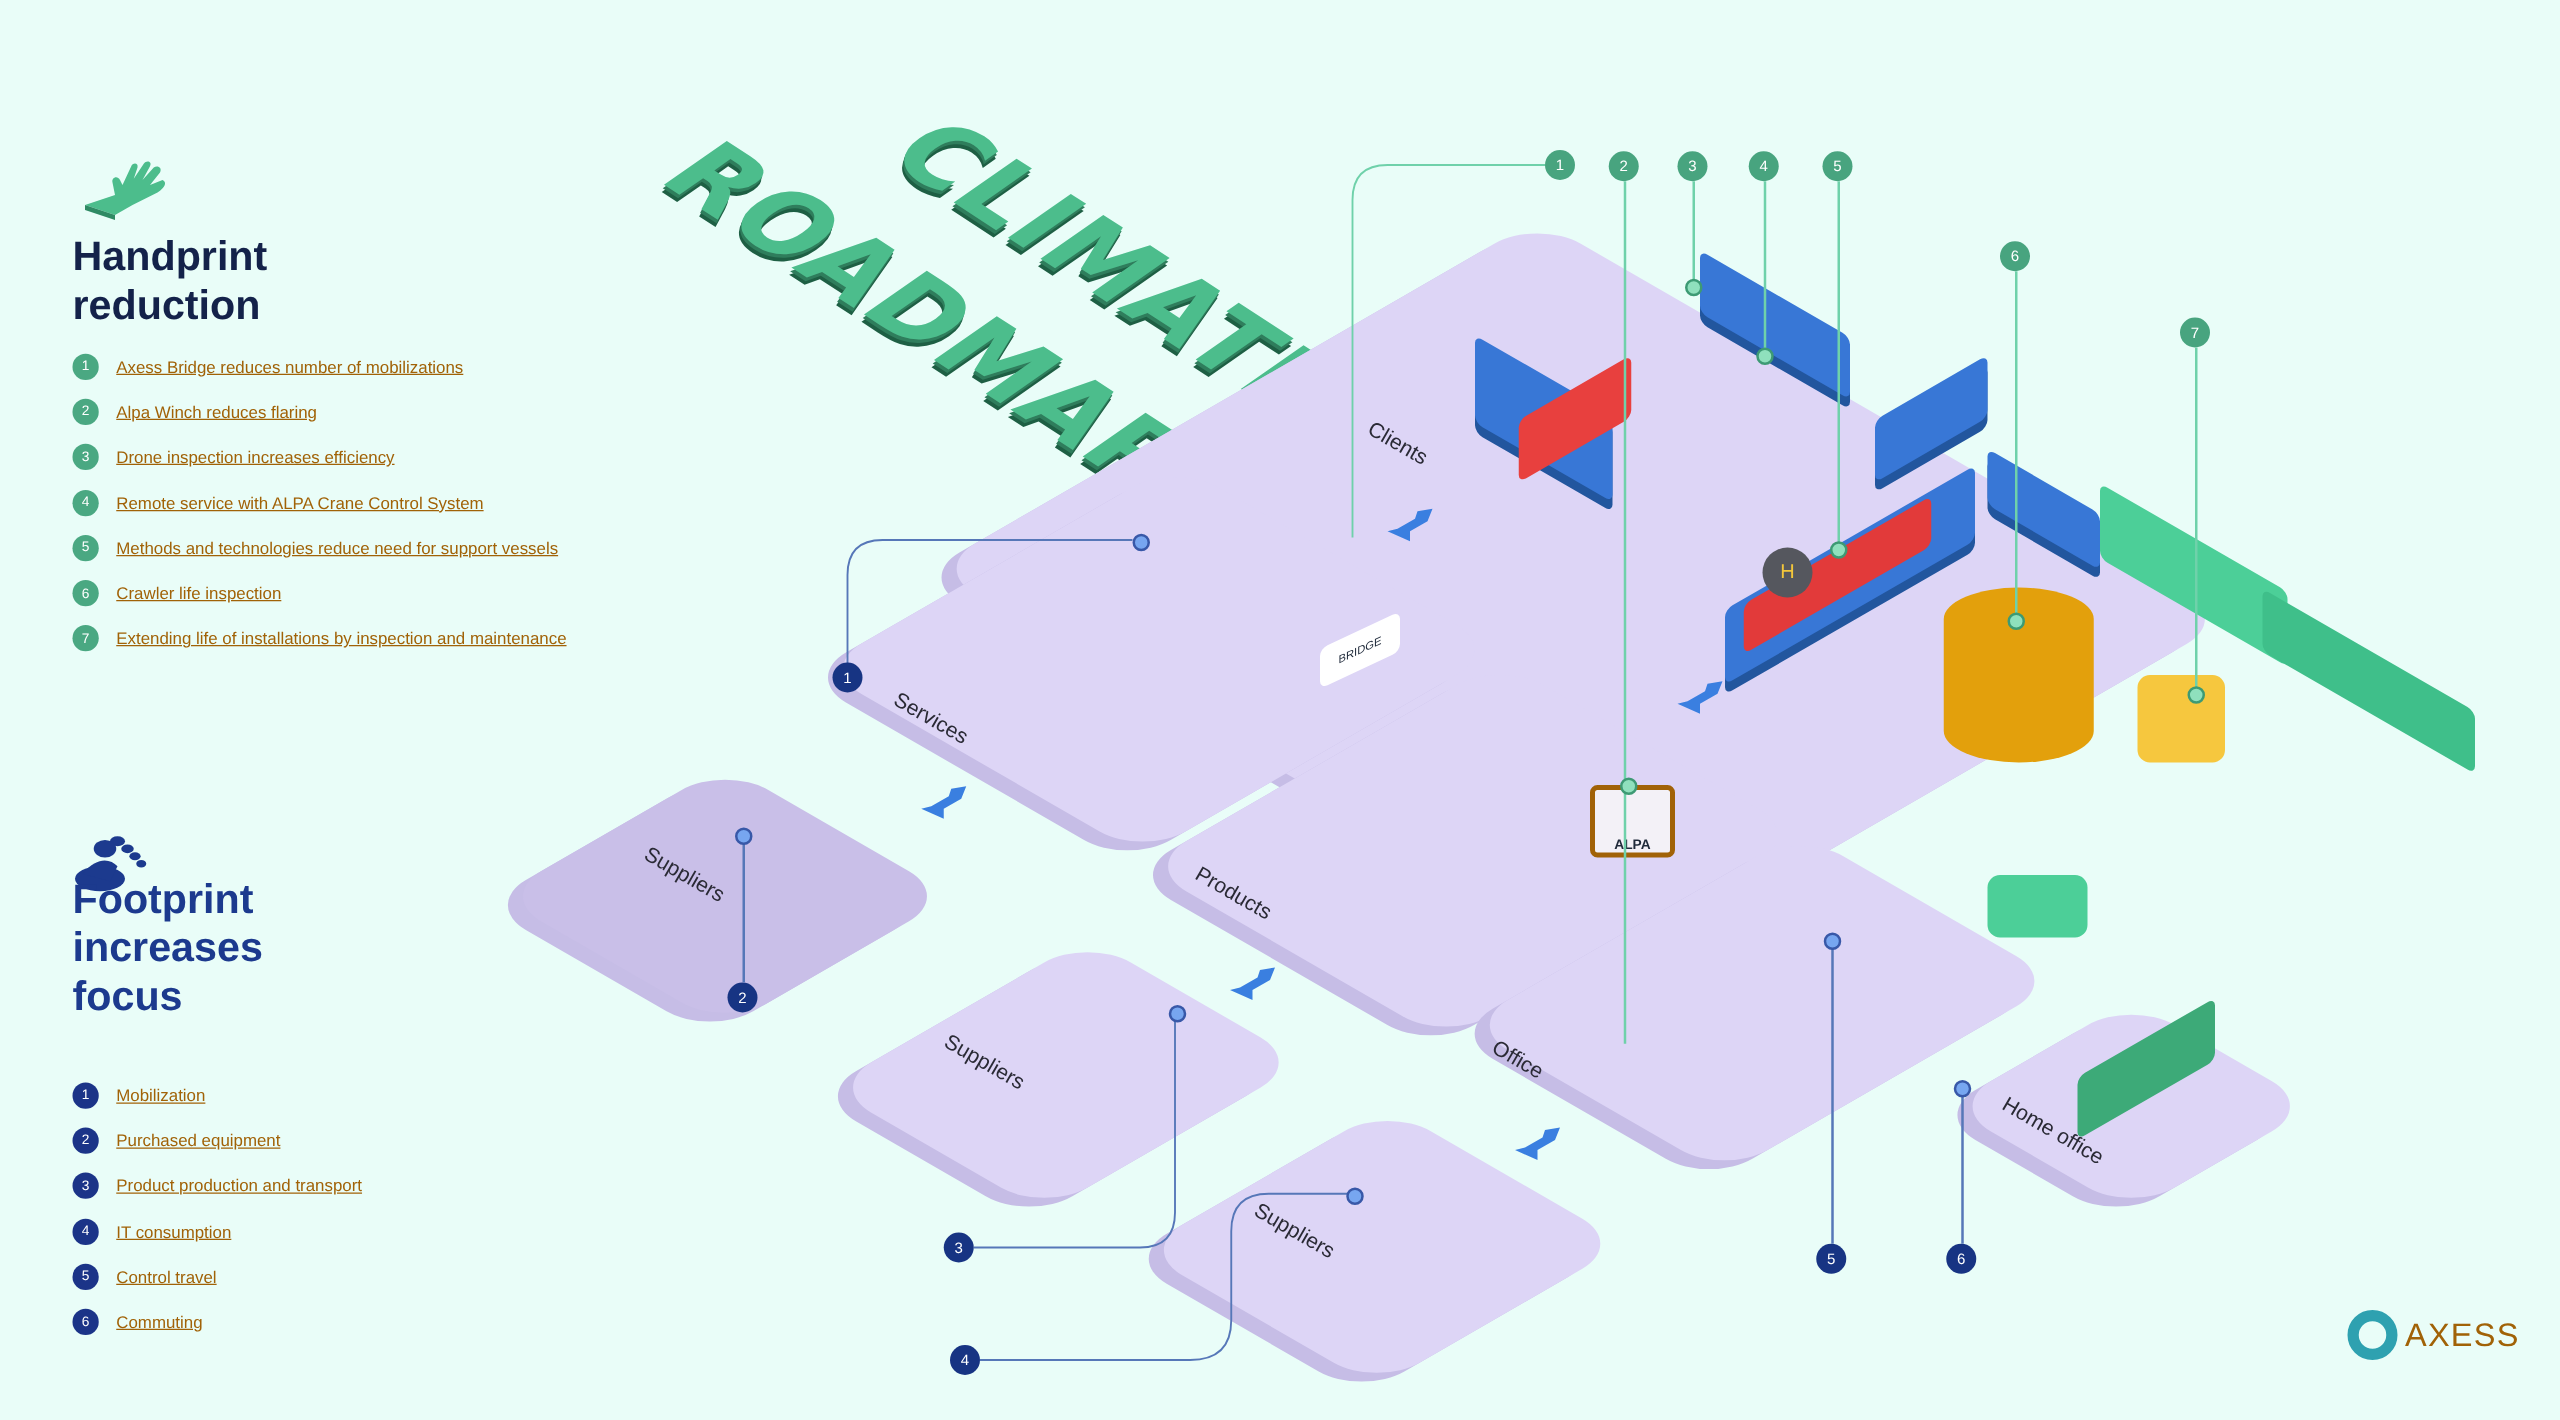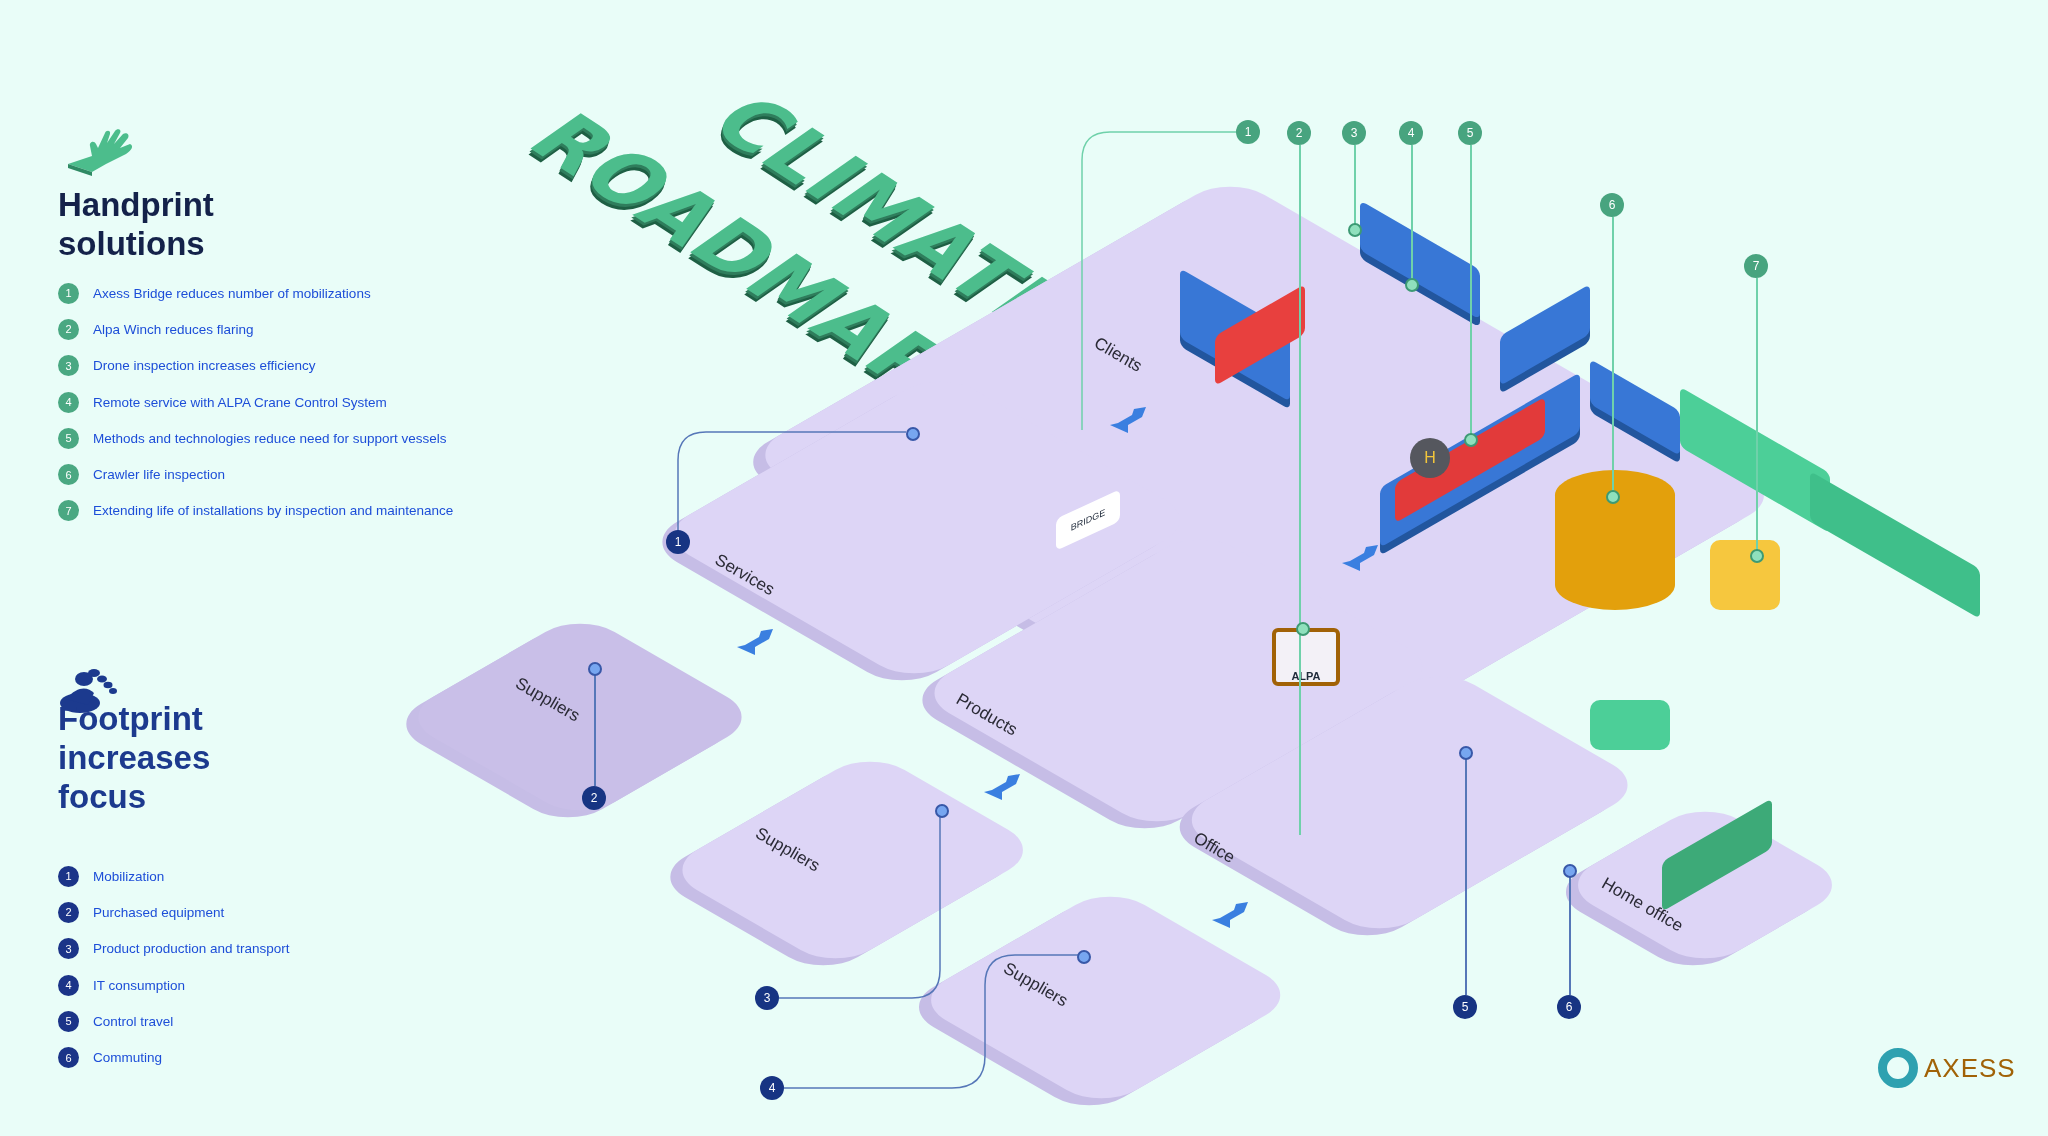--- a/index.html
+++ b/index.html
@@ -7,21 +7,21 @@
   .abs{position:absolute;}
   
   .section-title{position:absolute;font-size:33px;line-height:39px;font-weight:700;}
   .hp-title{color:#14224a;left:58px;top:185px;}
   .fp-title{color:#1c3a8e;left:58px;top:699px;}
   .legend{position:absolute;left:58px;margin:0;padding:0;list-style:none;}
   .legend li{display:flex;align-items:center;height:36.3px;}
   .badge{width:21px;height:21px;border-radius:50%;color:#fff;font-size:11px;display:flex;align-items:center;justify-content:center;flex:0 0 21px;}
   .badge.green{background:#4aa882;}
   .badge.navy{background:#1b3488;}
-  .legend .txt{margin-left:14px;font-size:13.5px;color:#1d4ed8;white-space:nowrap;}
+  .legend .txt{margin-left:14px;font-size:13.5px;color:#a16207;white-space:nowrap;text-decoration:underline;}
   
   .big-title{position:absolute;font-family:"DejaVu Sans",sans-serif;font-weight:bold;color:#4cbd8c;letter-spacing:2px;text-shadow:2px 3px 0 #2f7d5c,4px 6px 0 #1e5f44;transform-origin:left top;}
   
   .plat{position:absolute;background:#ddd5f6;border-radius:40px;box-shadow:0 14px 0 #c6bde6;}
   .plat-label{position:absolute;font-size:17px;color:#2a2a35;white-space:nowrap;}
   
   .mk{position:absolute;width:24px;height:24px;border-radius:50%;color:#fff;font-size:12px;display:flex;align-items:center;justify-content:center;}
   .mk.g{background:#48a47f;}
   .mk.n{background:#173483;}
   .vline{position:absolute;width:1.5px;}
@@ -40,21 +40,21 @@
 </head>
 <body>
 
 <div>
   <svg class="abs" style="left:62px;top:128px" width="78" height="48" viewBox="0 0 78 48">
     <path d="M6 36 L30 44 L44 36 L64 26 C70 22 72 18 68 16 L58 20 L66 10 C68 6 64 4 61 6 L52 16 L58 5 C60 1 55 0 53 3 L45 15 L48 6 C49 2 44 2 43 5 L36 20 L34 16 C32 12 27 14 28 18 L30 28 Z" fill="#4cbd8c"></path>
     <path d="M6 36 L30 44 L30 48 L6 40 Z" fill="#2f8a64"></path>
   </svg>
   <div class="section-title hp-title">
     <div>Handprint</div>
-    <div>solutions</div>
+    <div>reduction</div>
   </div>
   <ul class="legend" style="top:275px">
     <li>
         <span class="badge green">1</span>
         <span class="txt">Axess Bridge reduces number of mobilizations</span>
       </li>
     <li>
         <span class="badge green">2</span>
         <span class="txt">Alpa Winch reduces flaring</span>
       </li>

